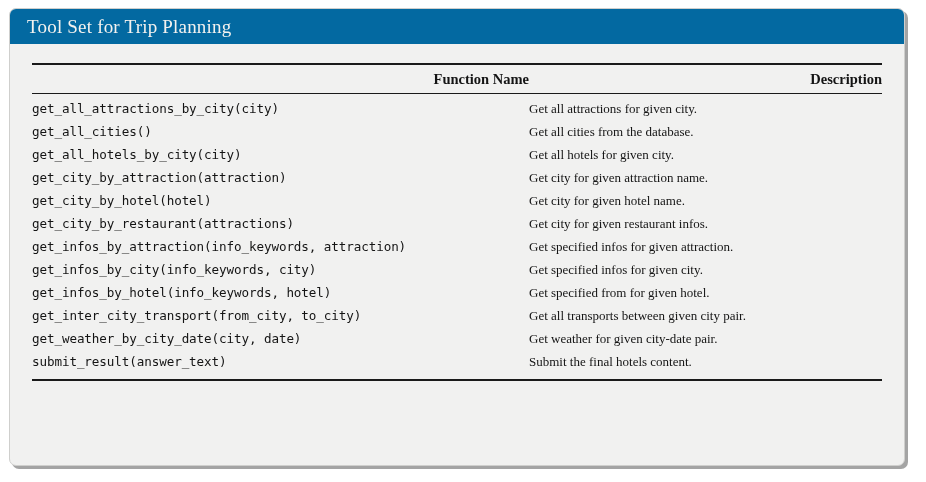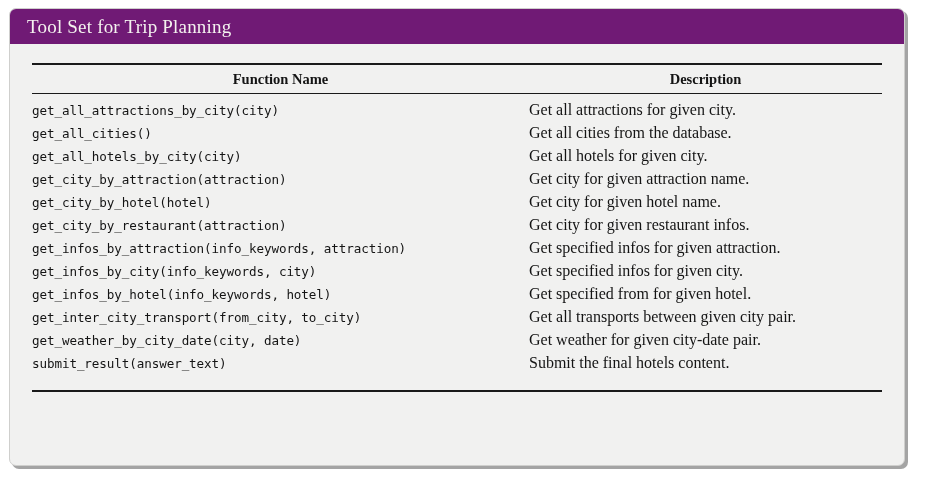--- a/index.html
+++ b/index.html
@@ -38,21 +38,21 @@
     overflow: hidden;
   }
 
   
   .titlebar {
     position: absolute;
     left: 0;
     top: 0;
     width: 100%;
     height: 35px;
-    background: #701a75;
+    background: #0369a1;
     box-sizing: border-box;
   }
   .titlebar-text {
     position: absolute;
     left: 17px;
     top: 50%;
     transform: translateY(-50%);
     color: #f4f2ef;
     font-family: "Liberation Serif", "DejaVu Serif", serif;
     font-size: 19px;
@@ -95,21 +95,21 @@
     font-size: 0;
   }
   .rule-bottom {
     height: 0;
     border-top: 2px solid #1a1a1a;
     line-height: 0;
     font-size: 0;
   }
 
   thead th {
-    text-align: center;
+    text-align: right;
     font-family: "Liberation Serif", "DejaVu Serif", serif;
     font-weight: bold;
     font-size: 14.5px;
     color: #141414;
     padding: 4px 0 5px 0;
     white-space: nowrap;
   }
 
   tbody td {
     font-size: 14px;
@@ -120,24 +120,24 @@
     white-space: nowrap;
     margin-top: 24px;
   }
   td.fn {
     font-family: "DejaVu Sans Mono", "Liberation Mono", monospace;
     font-size: 12.6px;
     letter-spacing: -0.1px;
   }
   td.desc {
     font-family: "Liberation Serif", "DejaVu Serif", serif;
-    font-size: 16px;
+    font-size: 13px;
   }
   tbody tr:first-child td { padding-top: 5px; }
-  tbody tr:last-child  td { padding-bottom: 15px; }
+  tbody tr:last-child  td { padding-bottom: 4px; }
 </style>
 </head>
 <body>
 
 <div class="page">
 
   <div class="panel">
 
     <div class="titlebar">
       <div class="titlebar-text">Tool Set for Trip Planning</div>
@@ -176,21 +176,21 @@
           </tr>
           <tr>
             <td class="fn">get_city_by_attraction(attraction)</td>
             <td class="desc">Get city for given attraction name.</td>
           </tr>
           <tr>
             <td class="fn">get_city_by_hotel(hotel)</td>
             <td class="desc">Get city for given hotel name.</td>
           </tr>
           <tr>
-            <td class="fn">get_city_by_restaurant(attraction)</td>
+            <td class="fn">get_city_by_restaurant(attractions)</td>
             <td class="desc">Get city for given restaurant infos.</td>
           </tr>
           <tr>
             <td class="fn">get_infos_by_attraction(info_keywords, attraction)</td>
             <td class="desc">Get specified infos for given attraction.</td>
           </tr>
           <tr>
             <td class="fn">get_infos_by_city(info_keywords, city)</td>
             <td class="desc">Get specified infos for given city.</td>
           </tr>

